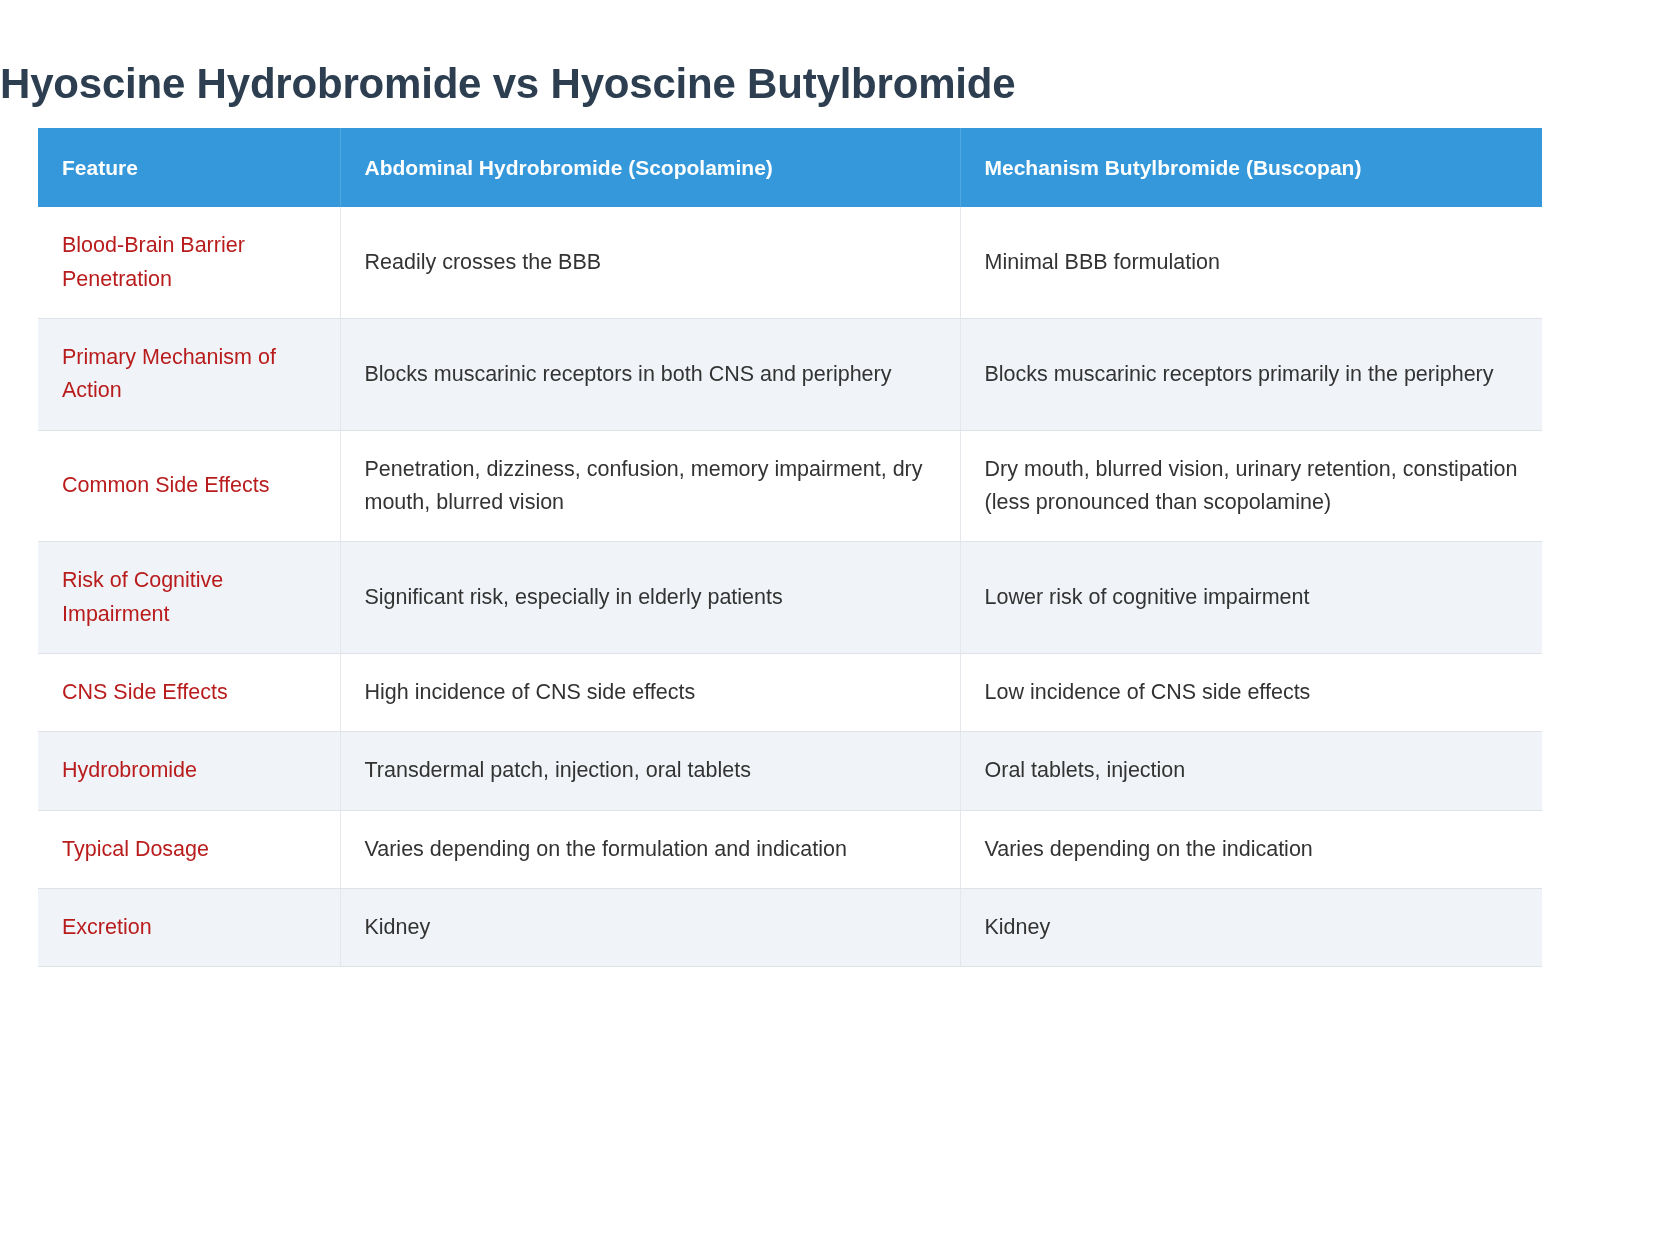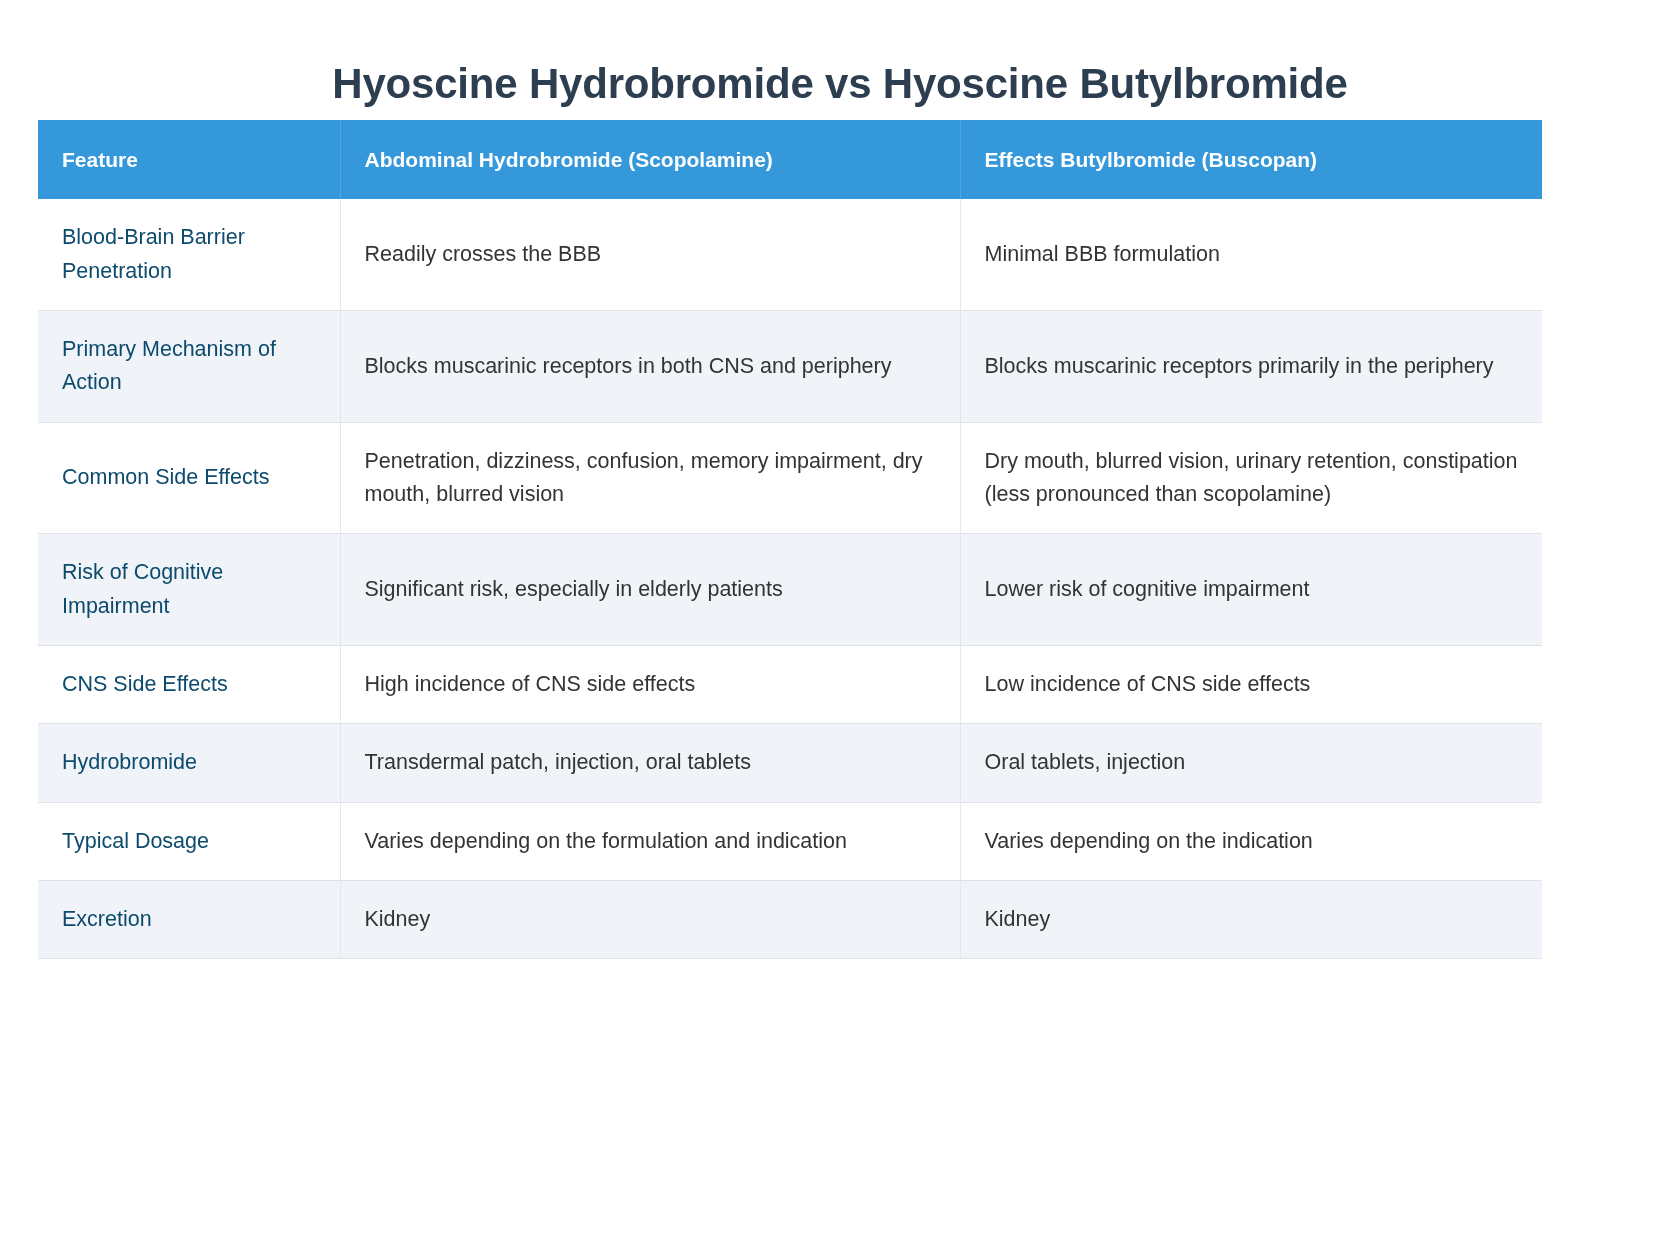--- a/index.html
+++ b/index.html
@@ -16,34 +16,33 @@
   }
 
   .page {
     position: relative;
     width: 1680px;
     height: 1236px;
     box-sizing: border-box;
   }
 
   .page-title {
-    text-align: center;
     font-size: 42px;
     font-weight: bold;
     color: #2c3e50;
     letter-spacing: -0.2px;
     padding-top: 30px;
     padding-bottom: 0;
     line-height: 1.25;
   }
 
   .table-wrap {
     position: absolute;
     left: 38px;
-    top: 92px;
+    top: 100px;
     width: 1504px;
   }
 
   table.comparison {
     width: 100%;
     border-collapse: collapse;
     table-layout: fixed;
     background: #ffffff;
   }
 
@@ -80,42 +79,42 @@
   tbody tr:nth-child(even) td {
     background: #f0f3f7;
   }
 
   tbody tr:last-child td {
     border-bottom: 1px solid #dfe3e8;
     margin-top: 42px;
   }
 
   td.feature-cell {
-    color: #0c4a6e;
+    color: #b91c1c;
   }
 </style>
 </head>
 <body>
 
 <div class="page">
 
   <h1 class="page-title">Hyoscine Hydrobromide vs Hyoscine Butylbromide</h1>
 
   <div class="table-wrap">
     <table class="comparison">
       <colgroup>
         <col class="c-feature">
         <col class="c-hydro">
         <col class="c-butyl">
       </colgroup>
       <thead>
         <tr>
           <th>Feature</th>
           <th>Abdominal Hydrobromide (Scopolamine)</th>
-          <th>Effects Butylbromide (Buscopan)</th>
+          <th>Mechanism Butylbromide (Buscopan)</th>
         </tr>
       </thead>
       <tbody>
         <tr>
           <td class="feature-cell">Blood-Brain Barrier Penetration</td>
           <td>Readily crosses the BBB</td>
           <td>Minimal BBB formulation</td>
         </tr>
         <tr>
           <td class="feature-cell">Primary Mechanism of Action</td>

